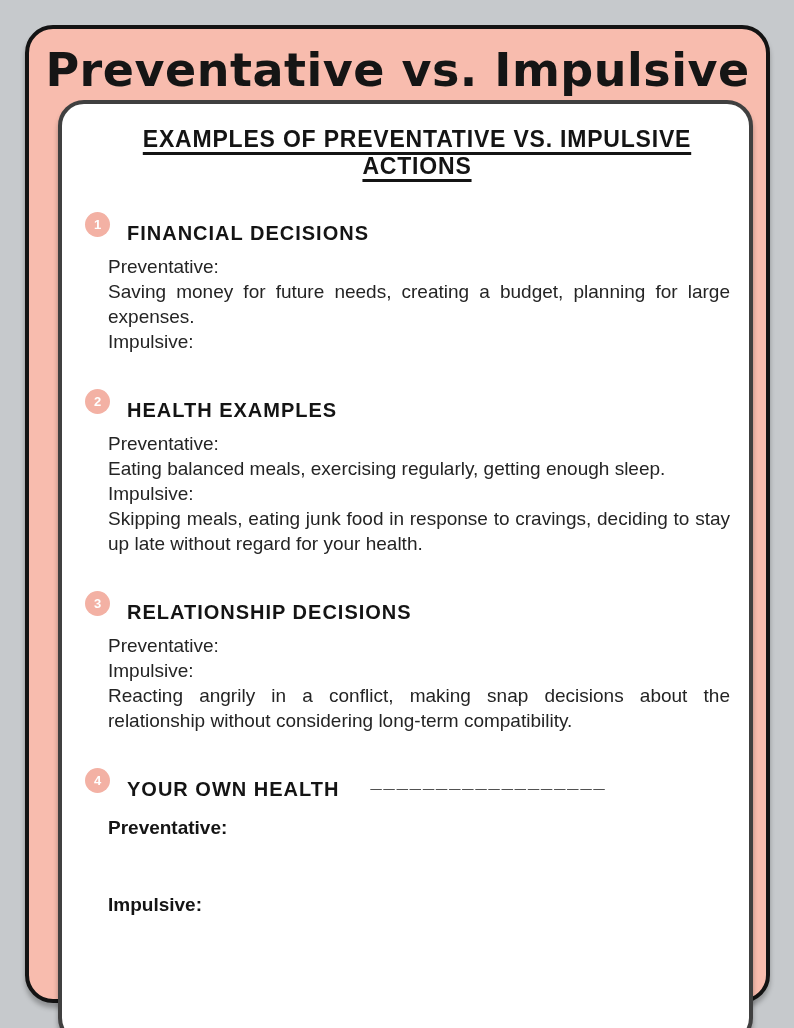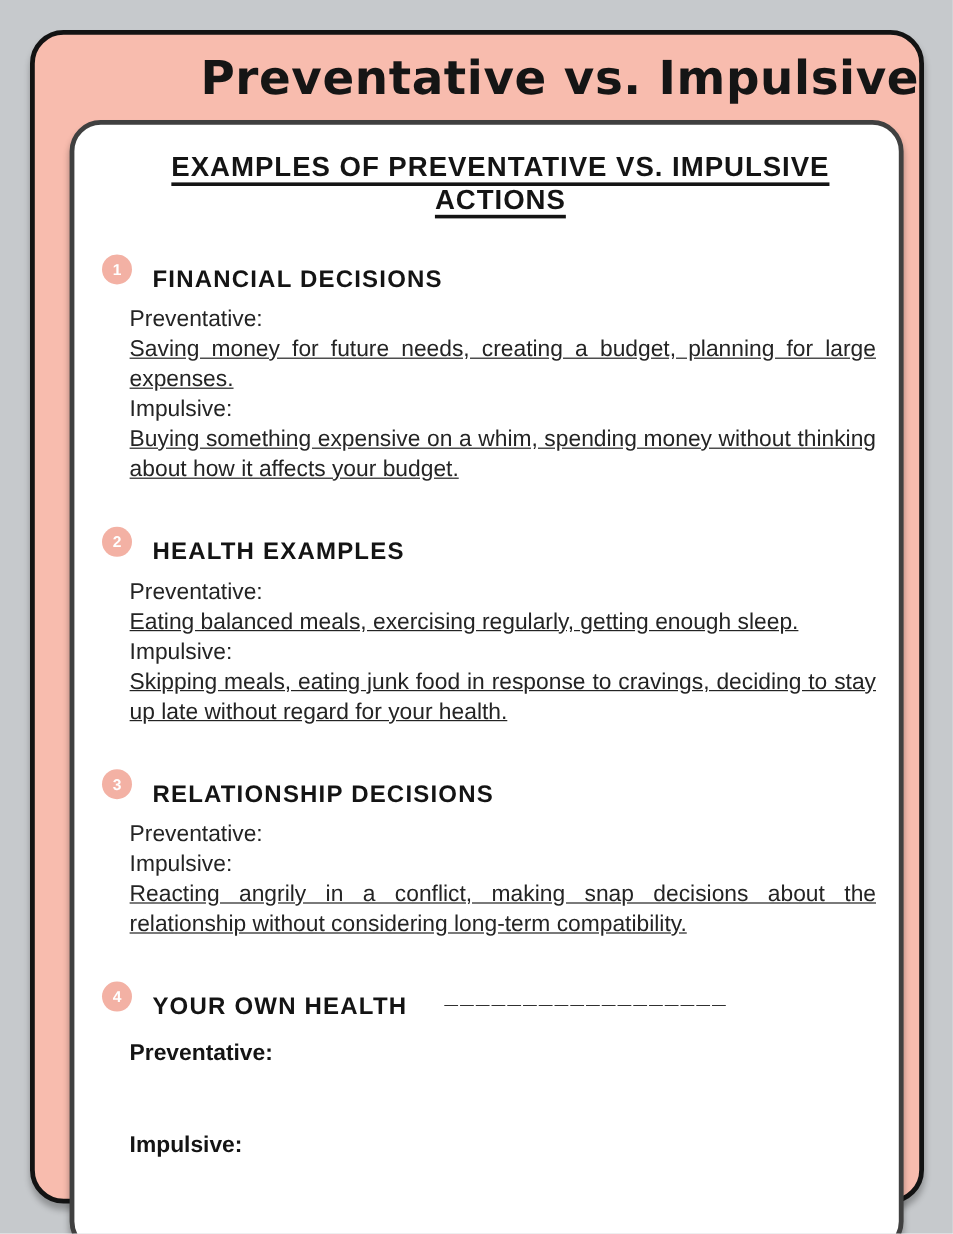--- a/index.html
+++ b/index.html
@@ -22,22 +22,22 @@
     width: 745px;
     height: 978px;
     box-sizing: border-box;
     background: #f8bcae;
     border: 4px solid #131313;
     border-radius: 28px;
     box-shadow: 0 5px 5px rgba(0,0,0,0.28);
   }
   .title {
     margin: 14px 0 0 0;
-    text-align: right;
-    font-size: 39px;
+    text-align: center;
+    font-size: 46px;
     font-weight: 800;
     letter-spacing: 0.5px;
     color: #151515;
     font-family: "DejaVu Sans", "Liberation Sans", sans-serif;
   }
   .inner-card {
     position: absolute;
     left: 29px;
     top: 71px;
     width: 695px;
@@ -100,21 +100,20 @@
     margin-top: 9px;
     width: 622px;
     font-size: 19px;
     line-height: 25px;
     color: #242424;
   }
   .label { line-height: 25px; }
   .para {
     margin: 0;
     text-align: justify;
-    text-decoration: underline;
   }
   .label-bold {
     font-weight: 700;
     font-size: 19px;
     line-height: 25px;
     color: #141414;
   }
   .sec4 .label-bold.first { margin-top: 14px; }
   .answer-space { height: 52px; }
 </style>
@@ -129,21 +128,20 @@
 
     <section class="sec">
       <div class="sec-head">
         <span class="num">1</span>
         <span class="sec-title">FINANCIAL DECISIONS</span>
       </div>
       <div class="sec-body">
         <div class="label">Preventative:</div>
         <p class="para">Saving money for future needs, creating a budget, planning for large expenses.</p>
         <div class="label">Impulsive:</div>
-        <p class="para">Buying something expensive on a whim, spending money without thinking about how it affects your budget.</p>
       </div>
     </section>
 
     <section class="sec">
       <div class="sec-head">
         <span class="num">2</span>
         <span class="sec-title">HEALTH EXAMPLES</span>
       </div>
       <div class="sec-body">
         <div class="label">Preventative:</div>

